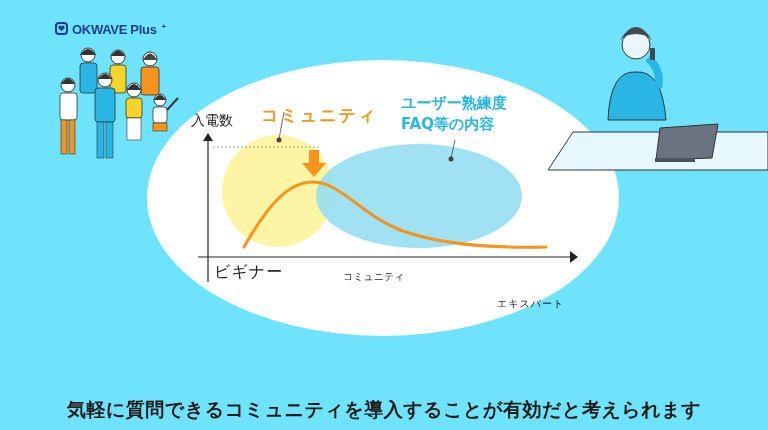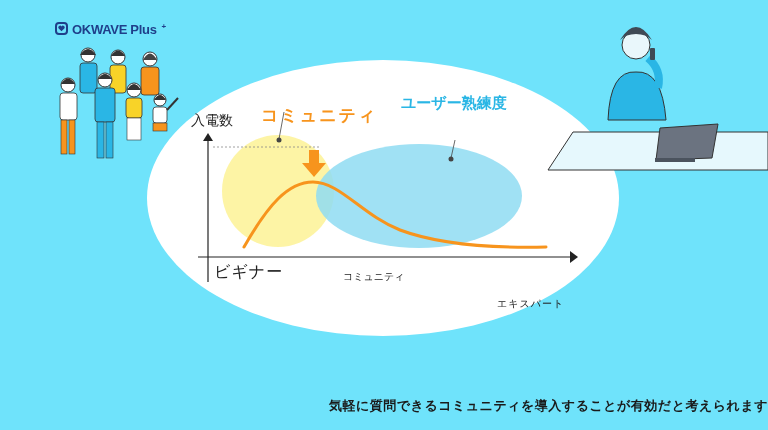--- a/index.html
+++ b/index.html
@@ -24,21 +24,21 @@
     left: 261px; top: 92px; color: #f7941d; font-weight: bold; font-size: 17px; letter-spacing: 2px; margin-top: 12px;
   }
   .label-faq {
     left: 401px; top: 93px; color: #2ab6e5; font-weight: bold; font-size: 15px; line-height: 21px;
   }
   .axis-y-label { left: 191px; top: 112px; font-size: 14px; color: #222; }
   .axis-x-left { left: 214px; top: 262px; font-size: 16px; color: #222; letter-spacing: 1px; }
   .axis-x-right { left: 497px; top: 262px; font-size: 10px; color: #222; letter-spacing: 1px; margin-top: 35px; }
   .axis-x-title { left: 343px; top: 270px; font-size: 10px; color: #222; }
   .caption {
-    left: 0; width: 768px; top: 397px; text-align: right; font-size: 13px; font-weight: bold; color: #1a1a1a;
+    left: 0; width: 768px; top: 397px; text-align: center; font-size: 19px; font-weight: bold; color: #1a1a1a;
     letter-spacing: 0.5px;
   }
 </style>
 </head>
 <body>
 
 <div class="abs logo">
   <span class="logo-badge">
     <svg width="7" height="7" viewBox="0 0 10 10">
         <path d="M5 9 L1 5 A2.2 2.2 0 0 1 5 2 A2.2 2.2 0 0 1 9 5 Z" fill="#1f3f8a"></path>
@@ -115,19 +115,20 @@
 
   <g>
     <rect x="309" y="150" width="10" height="14" fill="#f7941d"></rect>
     <polygon points="302,163 326,163 314,177" fill="#f7941d"></polygon>
   </g>
 </svg>
 
 <div class="abs label-community">コミュニティ</div>
 <div class="abs label-faq">
   <div>ユーザー熟練度</div>
+  <div>FAQ等の内容</div>
 </div>
 <div class="abs axis-y-label">入電数</div>
 <div class="abs axis-x-left">ビギナー</div>
 <div class="abs axis-x-right">エキスパート</div>
 <div class="abs axis-x-title">コミュニティ</div>
 
 <div class="abs caption">気軽に質問できるコミュニティを導入することが有効だと考えられます</div>
 
 </body></html>

